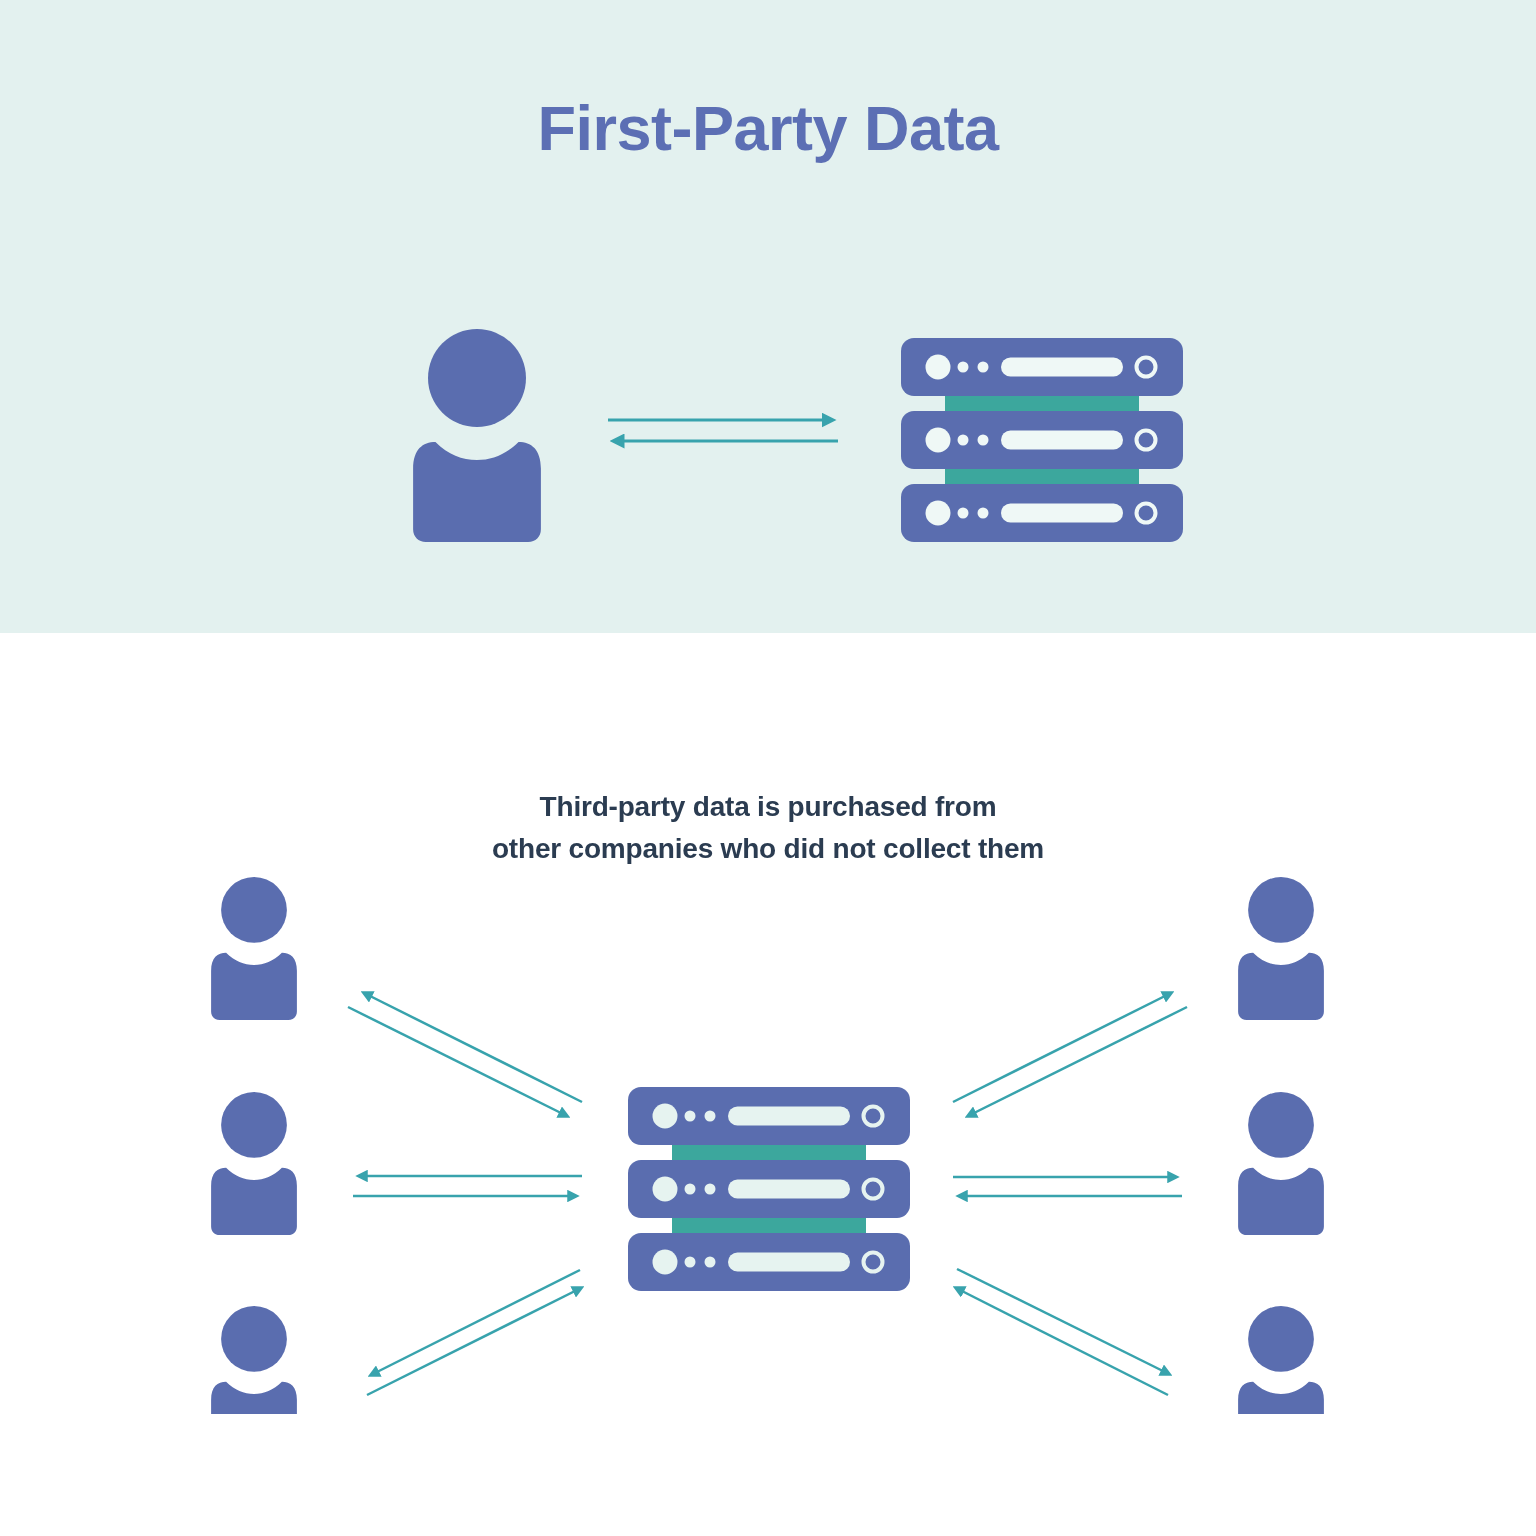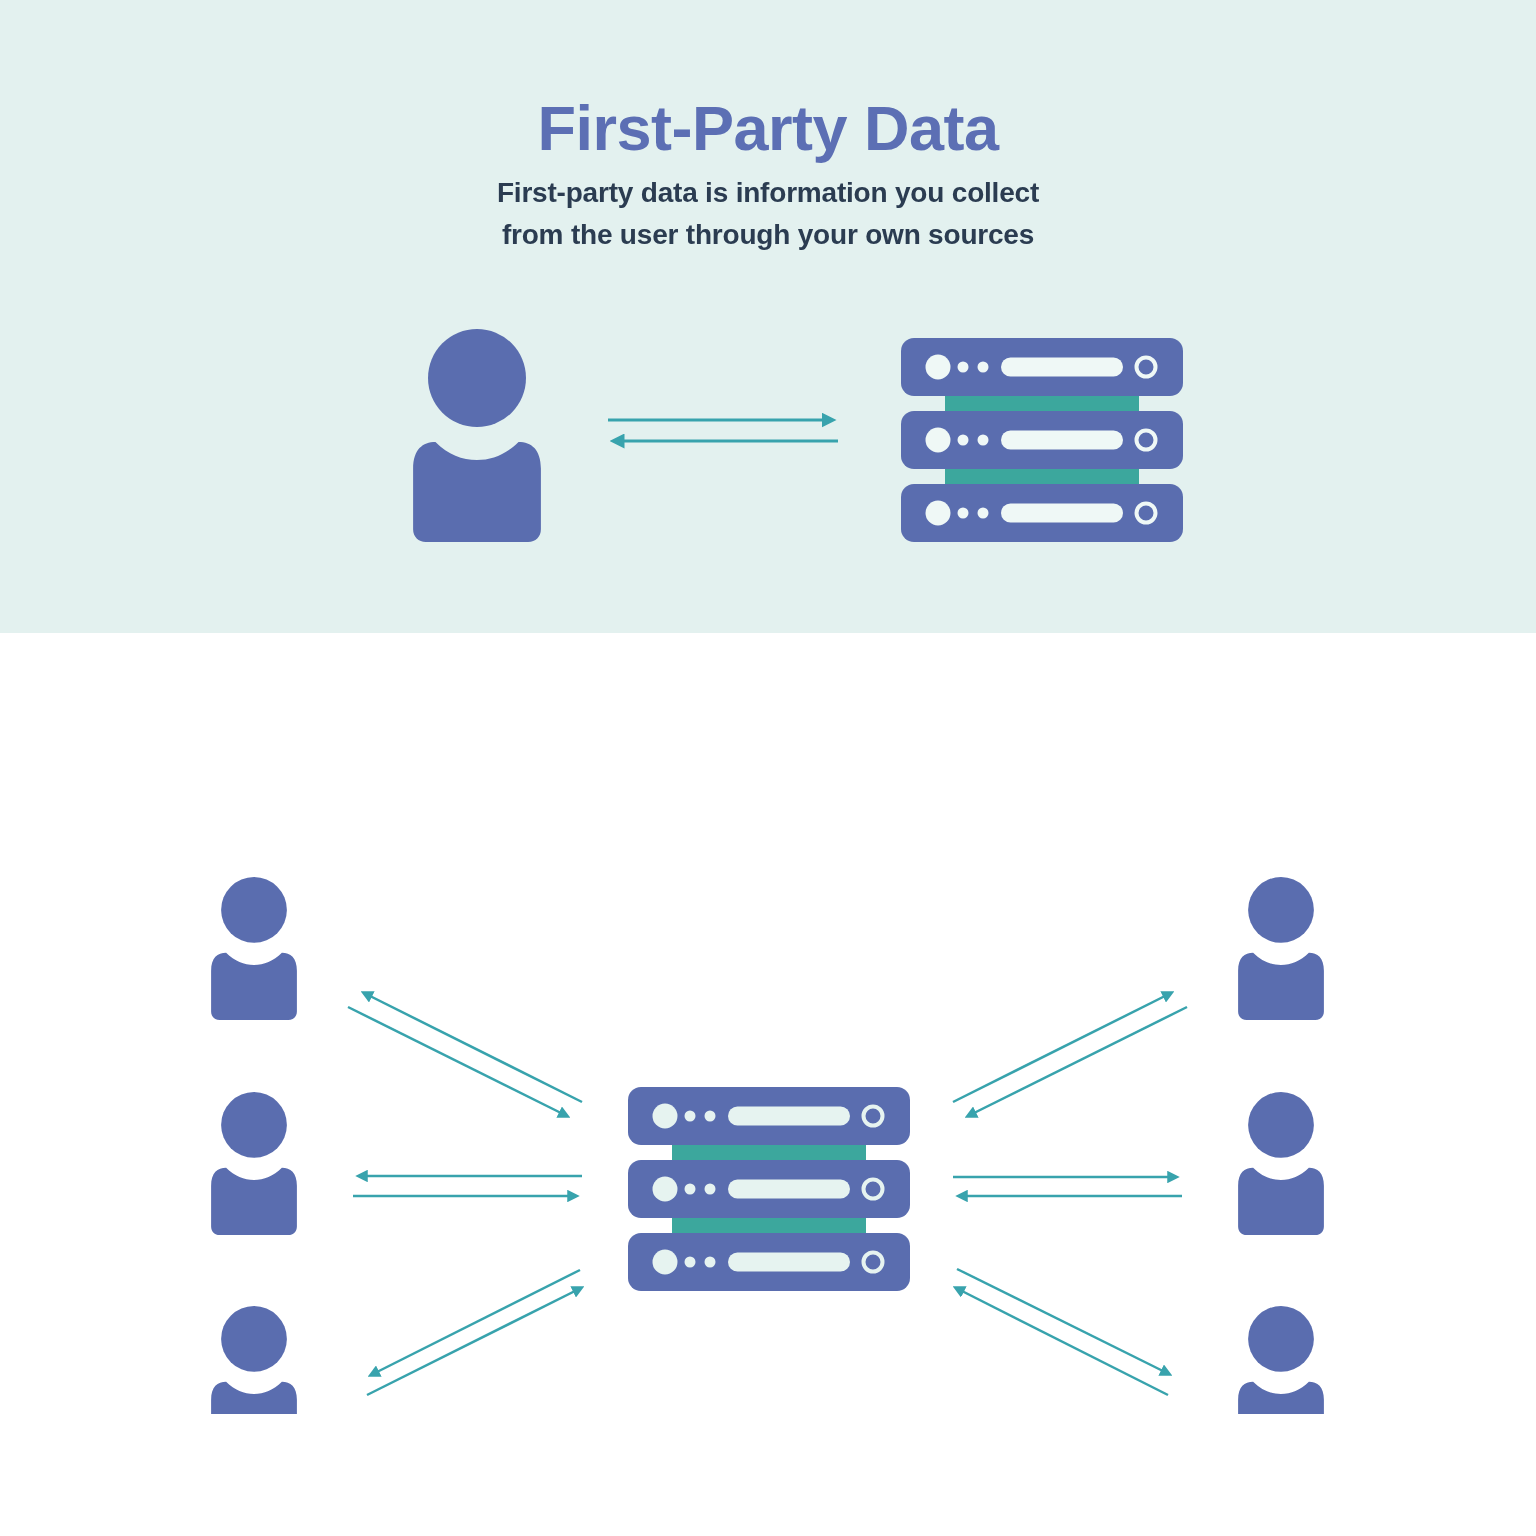--- a/index.html
+++ b/index.html
@@ -67,22 +67,22 @@
           <circle cx="245" cy="29" r="9.5" fill="none" stroke="var(--srv-light,#eaf5f2)" stroke-width="4"></circle>
         </g>
       </symbol>
     </defs>
   </svg>
 
   <div class="sec sec-top"></div>
   <div class="sec sec-bottom"></div>
 
   <h1 class="title title-1">First-Party Data</h1>
-  <p class="subtitle subtitle-1"><span>First-party data is information you collect</span><br><span>from the user through your own sources</span></p>
 
+  <p class="subtitle subtitle-2"><span>Third-party data is purchased from</span><br><span>other companies who did not collect them</span></p>
 
   <svg class="icon person" style="left:413px;top:329px" width="128" height="213">
       <use href="#person-shape"></use>
     </svg>
   <svg class="icon server-top" style="left:901px;top:338px" width="282" height="204">
       <use href="#server-shape"></use>
     </svg>
 
   <svg class="icon person" style="left:211px;top:877px" width="86" height="143">
       <use href="#person-shape"></use>

